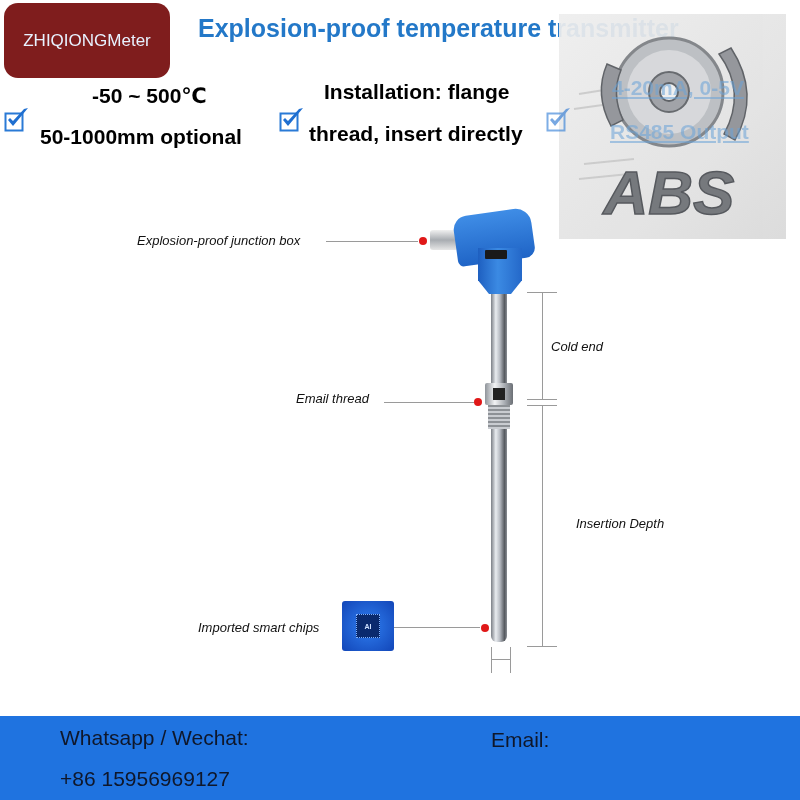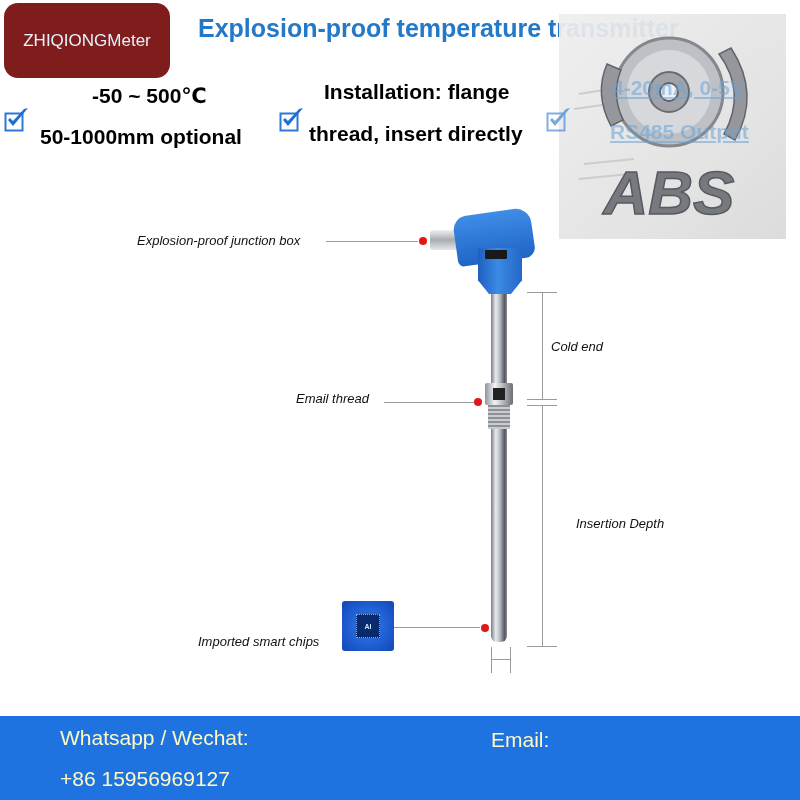--- a/index.html
+++ b/index.html
@@ -90,21 +90,21 @@
       position: absolute; left: 14px; top: 13px; width: 24px; height: 24px;
       background: #0a2a6e; border: 1px dotted #7fb1ff;
       color: #cfe1ff; font-size: 7px; font-weight: bold; display: flex; align-items: center; justify-content: center;
     }
 
     
     .footer {
       position: absolute; left: 0; top: 716px; width: 800px; height: 84px;
       background: #1f73e0;
     }
-    .footer-text { position: absolute; color: #fef9c3; font-size: 21px; white-space: nowrap; }
+    .footer-text { position: absolute; color: #0f172a; font-size: 21px; white-space: nowrap; }
   </style>
 </head>
 <body>
 
 <div class="brand">
   <span>ZHIQIONG</span>
   <span>Meter</span>
 </div>
 
 <div class="title">Explosion-proof temperature transmitter</div>
@@ -149,21 +149,21 @@
 <div class="overlay-faded-text" style="left:610px; top:120px;">RS485 Output</div>
 
 <div class="label-text" style="left:137px; top:233px;">Explosion-proof junction box</div>
 <div class="leader" style="left:326px; top:241px; width:92px;"></div>
 <div class="dot" style="left:419px; top:237px;"></div>
 
 <div class="label-text" style="left:296px; top:391px;">Email thread</div>
 <div class="leader" style="left:384px; top:402px; width:90px;"></div>
 <div class="dot" style="left:474px; top:398px;"></div>
 
-<div class="label-text" style="left:198px; top:620px;margin-top:14px;">Imported smart chips</div>
+<div class="label-text" style="left:198px; top:620px;">Imported smart chips</div>
 <div class="chip-icon">
   <div class="chip-inner">AI</div>
 </div>
 <div class="leader" style="left:394px; top:627px; width:86px;"></div>
 <div class="dot" style="left:481px; top:624px;"></div>
 
 <div class="probe-rod"></div>
 <div class="thread-nut"></div>
 <div class="thread-body"></div>
 <div class="jbox-gland"></div>

